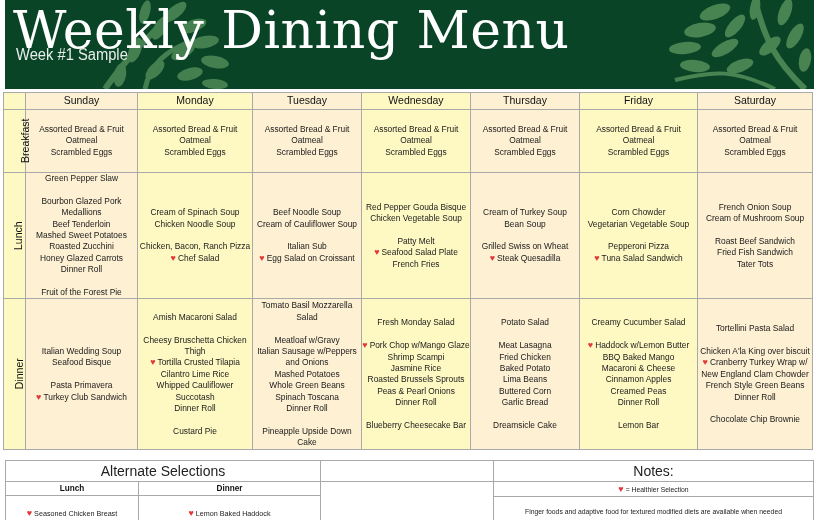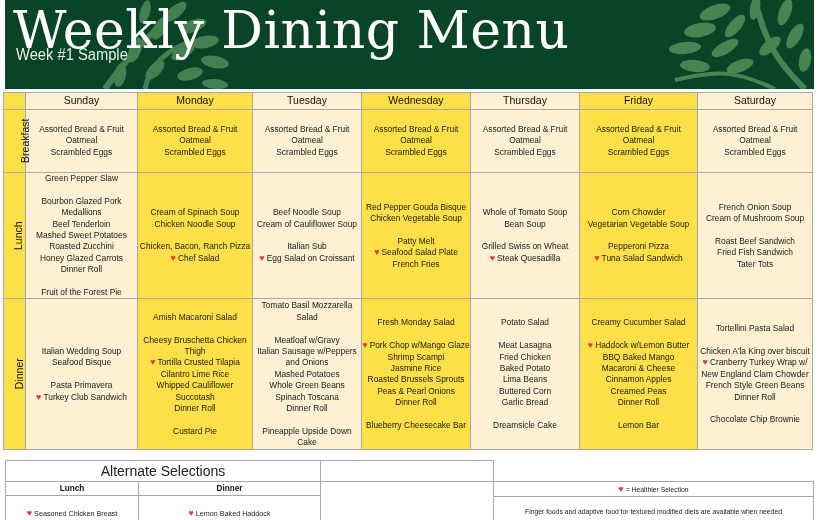--- a/index.html
+++ b/index.html
@@ -28,21 +28,21 @@
     position: absolute; left: 3px; top: 92px; width: 809px;
     border-collapse: collapse; table-layout: fixed;
     font-family: Liberation Sans, sans-serif;
   }
   table.menu td, table.menu th {
     border: 1px solid #a9a9a9; text-align: center; vertical-align: middle;
     font-size: 8.4px; line-height: 11.4px; color: #1a1a1a; font-weight: normal;
   }
   table.menu th { font-size: 10.5px; height: 17px; font-weight: normal; color: #111; }
   .tan { background: #fdf0d3; }
-  .white { background: #fde047; }
+  .white { background: #fef9c3; }
   .rowlabel { width: 22px; padding: 0; }
   .rowlabel span {
     display: inline-block; transform: rotate(-90deg); white-space: nowrap;
     font-size: 10.5px; color: #111;
   }
   .r-breakfast td { height: 63px; }
   .r-lunch td { height: 126px; }
   .r-dinner td { height: 151px; }
   .item { display: block; white-space: nowrap; }
   .item.wrap { white-space: normal; }
@@ -198,21 +198,21 @@
         </td>
     <td class="white">
           <span class="item wrap">Red Pepper Gouda Bisque</span>
           <span class="item wrap">Chicken Vegetable Soup</span>
           <span class="gap"></span>
           <span class="item wrap">Patty Melt</span>
           <span class="item wrap"><span class="heart">♥</span>Seafood Salad Plate</span>
           <span class="item wrap">French Fries</span>
         </td>
     <td class="tan">
-          <span class="item wrap">Whole of Tomato Soup</span>
+          <span class="item wrap">Cream of Turkey Soup</span>
           <span class="item wrap">Bean Soup</span>
           <span class="gap"></span>
           <span class="item wrap">Grilled Swiss on Wheat</span>
           <span class="item wrap"><span class="heart">♥</span>Steak Quesadilla</span>
         </td>
     <td class="white">
           <span class="item wrap">Corn Chowder</span>
           <span class="item wrap">Vegetarian Vegetable Soup</span>
           <span class="gap"></span>
           <span class="item wrap">Pepperoni Pizza</span>
@@ -317,15 +317,16 @@
   <div class="bx alt-c" style="left:0;width:134px;">
     <div><span class="heart">♥</span><span>Seasoned Chicken Breast</span></div>
     <div>Alternate: Chef's Choice</div>
   </div>
   <div class="bx alt-c" style="left:133px;width:183px;">
     <div><span class="heart">♥</span><span>Lemon Baked Haddock</span></div>
     <div>Alternate: Chef's Choice</div>
   </div>
   <div class="bx mid1"></div>
   <div class="bx mid2"></div>
+  <div class="bx notes-title">Notes:</div>
   <div class="bx notes-heal"><span class="heart">♥</span><span>= Healthier Selection</span></div>
   <div class="bx notes-fing">Finger foods and adaptive food for textured modified diets are available when needed</div>
 </div>
 
 </body></html>

